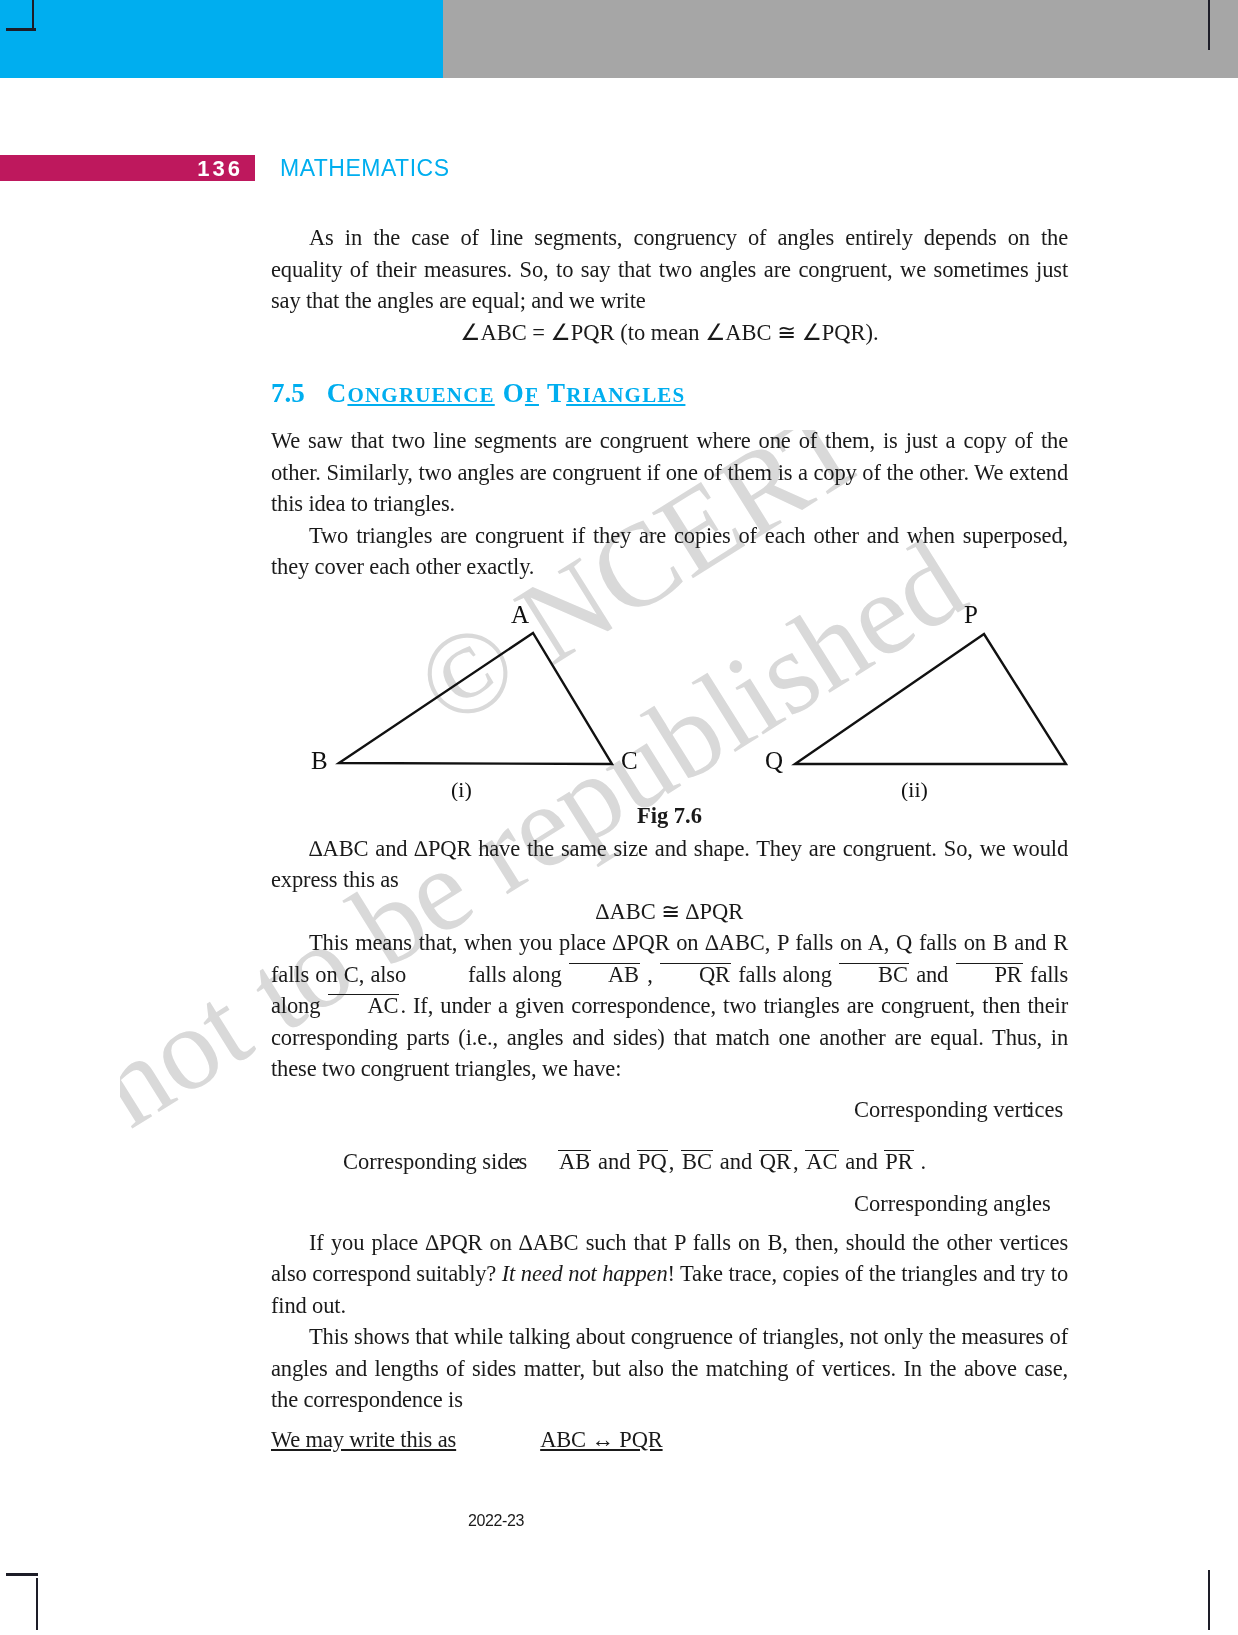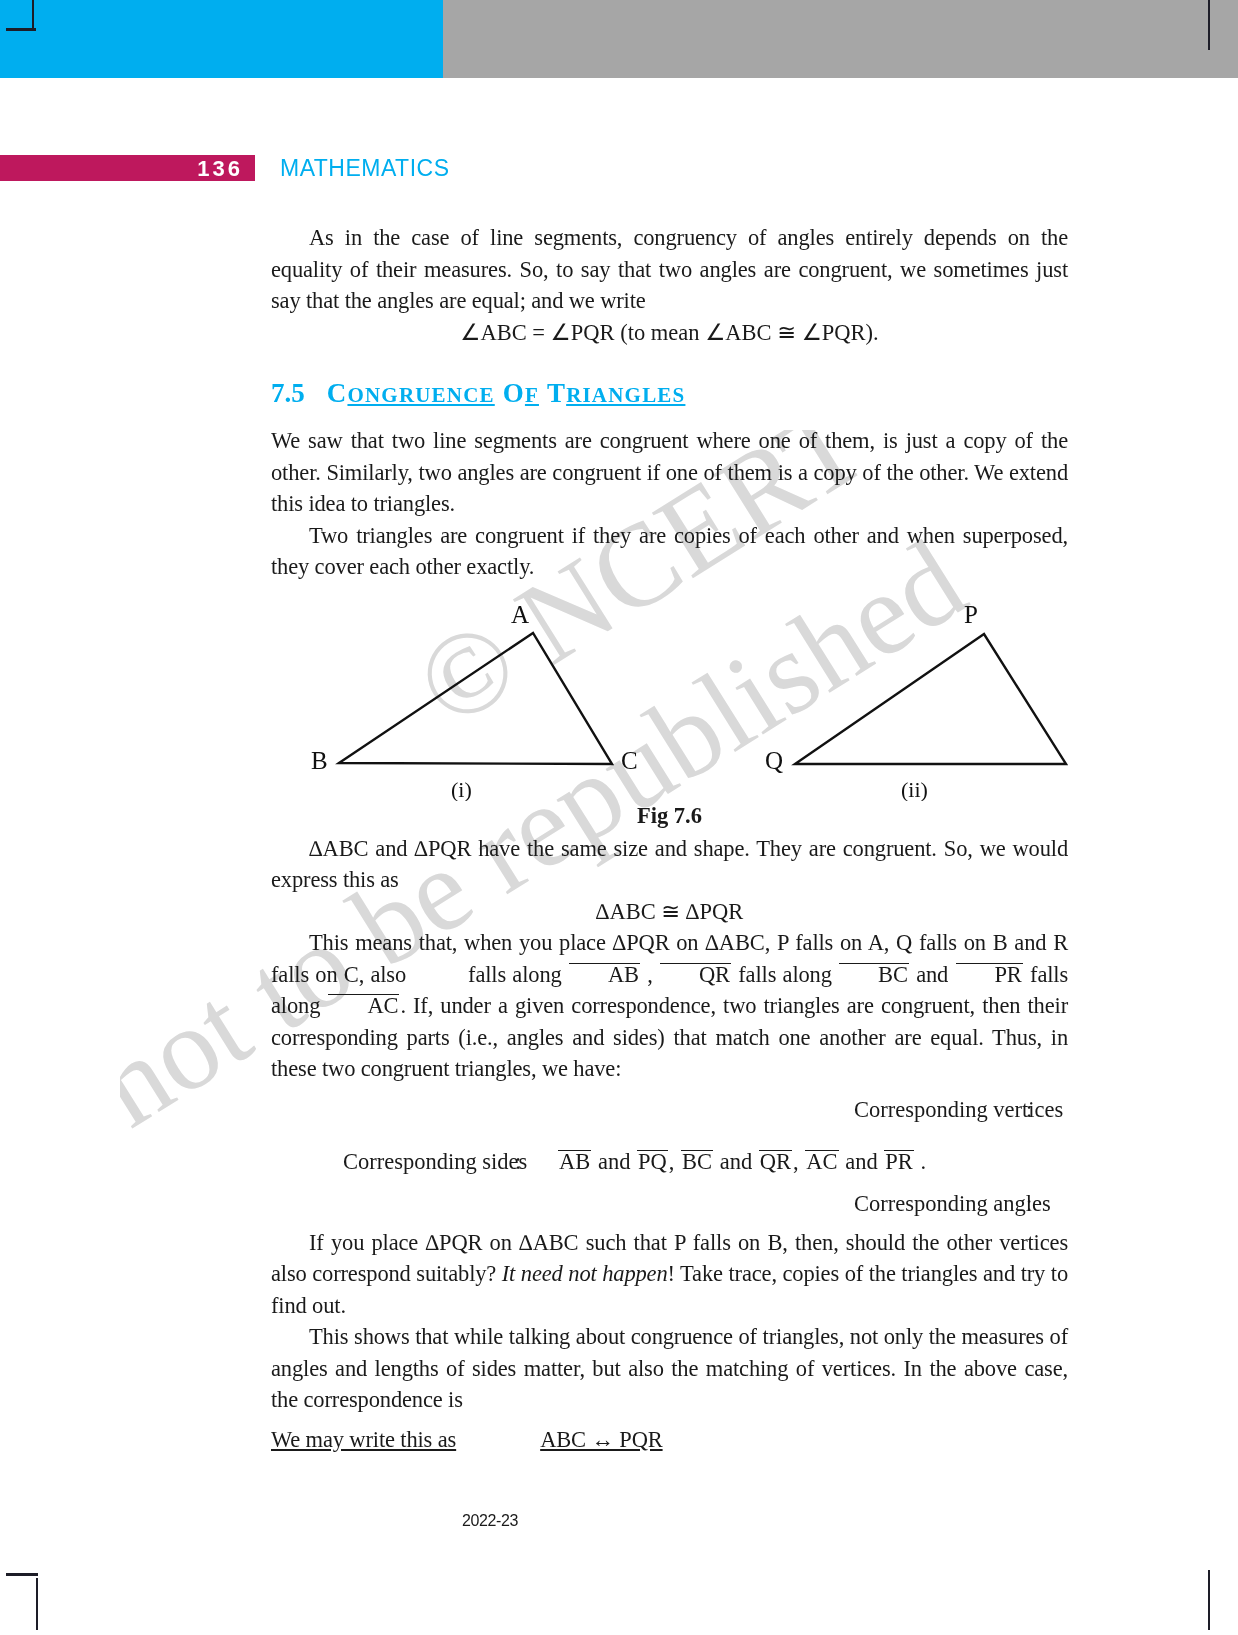--- a/index.html
+++ b/index.html
@@ -200,20 +200,21 @@
   
   #footer-year {
     position: absolute;
     left: 0; top: 1512px;
     width: 980px;
     text-align: center;
     font-family: "Liberation Sans", sans-serif;
     font-size: 16px;
     letter-spacing: -0.4px;
     color: #1a1a1a;
+    padding-left: 6px;
   }
 </style>
 </head>
 <body>
 
 <div id="top-bar-wrap">
   <div class="top-bar-cyan" style="background: rgb(0, 174, 239);"></div>
   <div class="top-bar-gray" style="background: rgb(166, 166, 166);"></div>
 </div>
 

